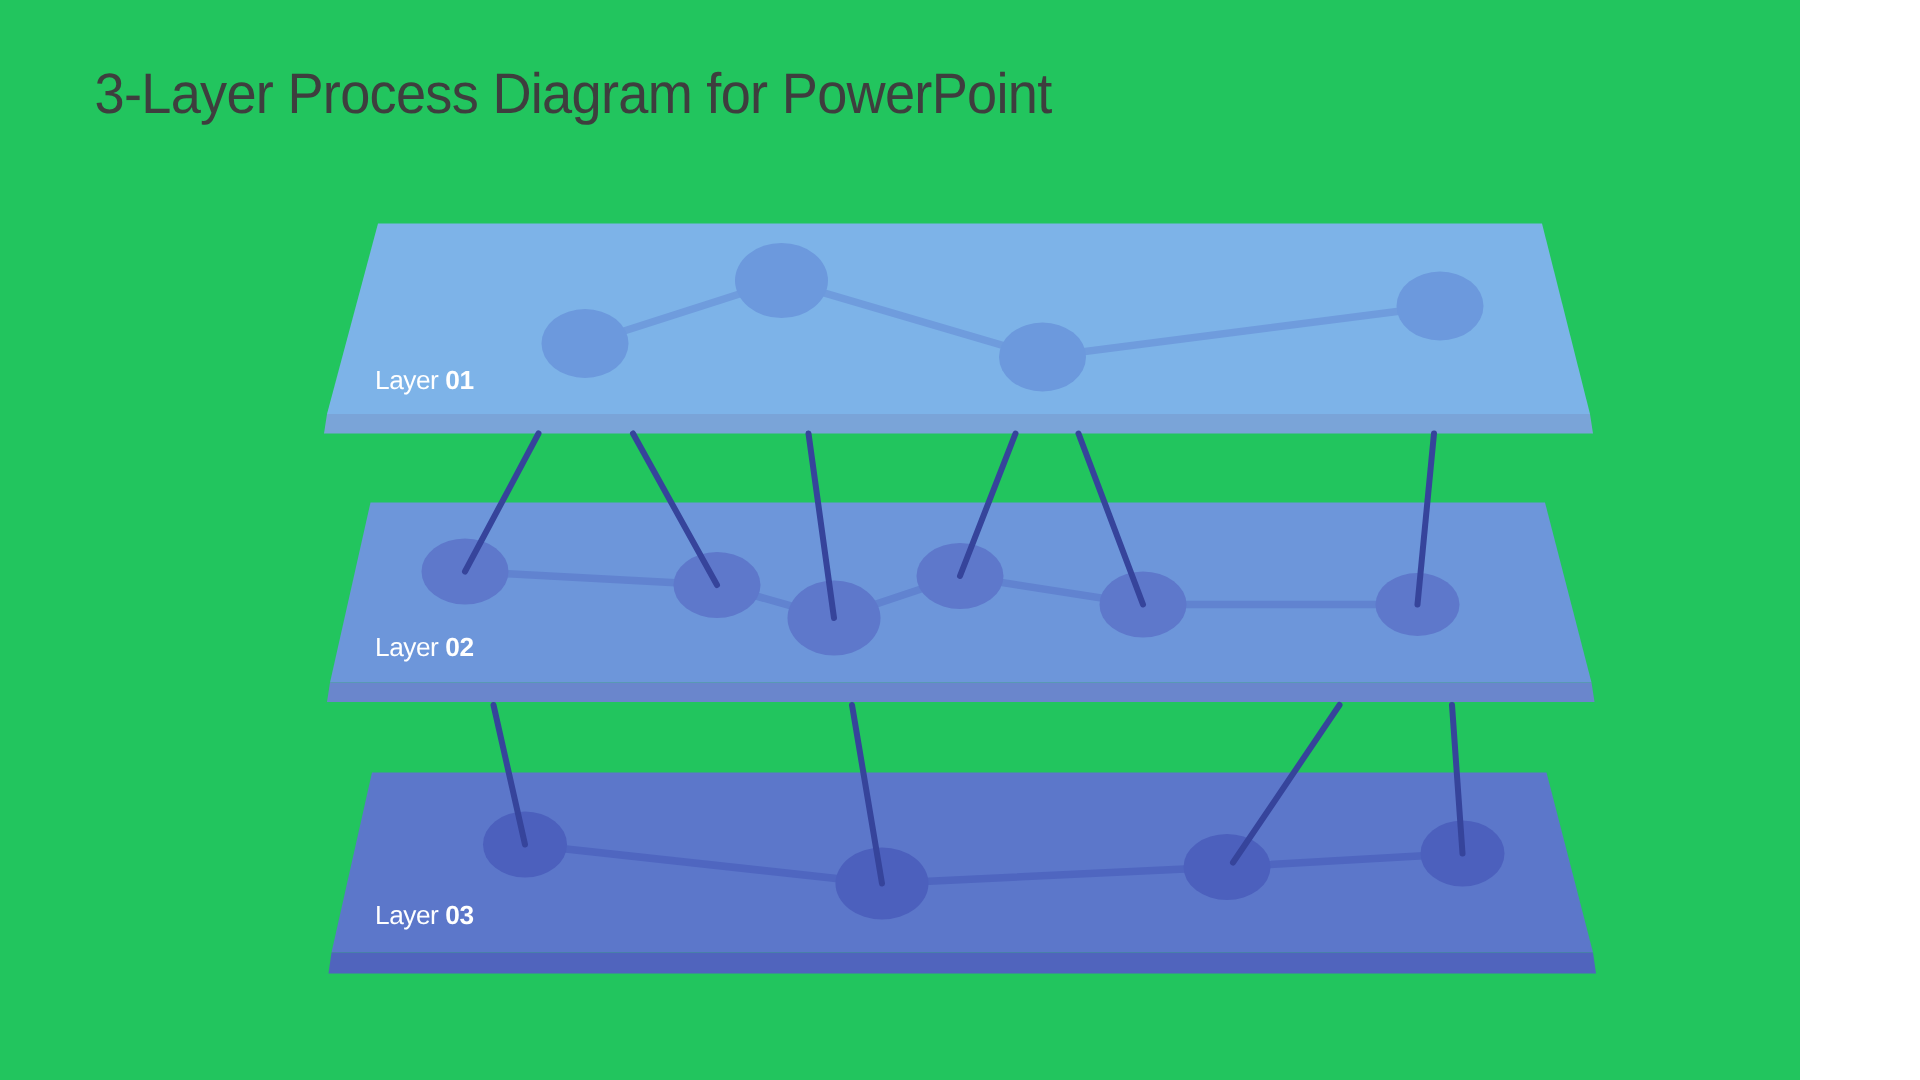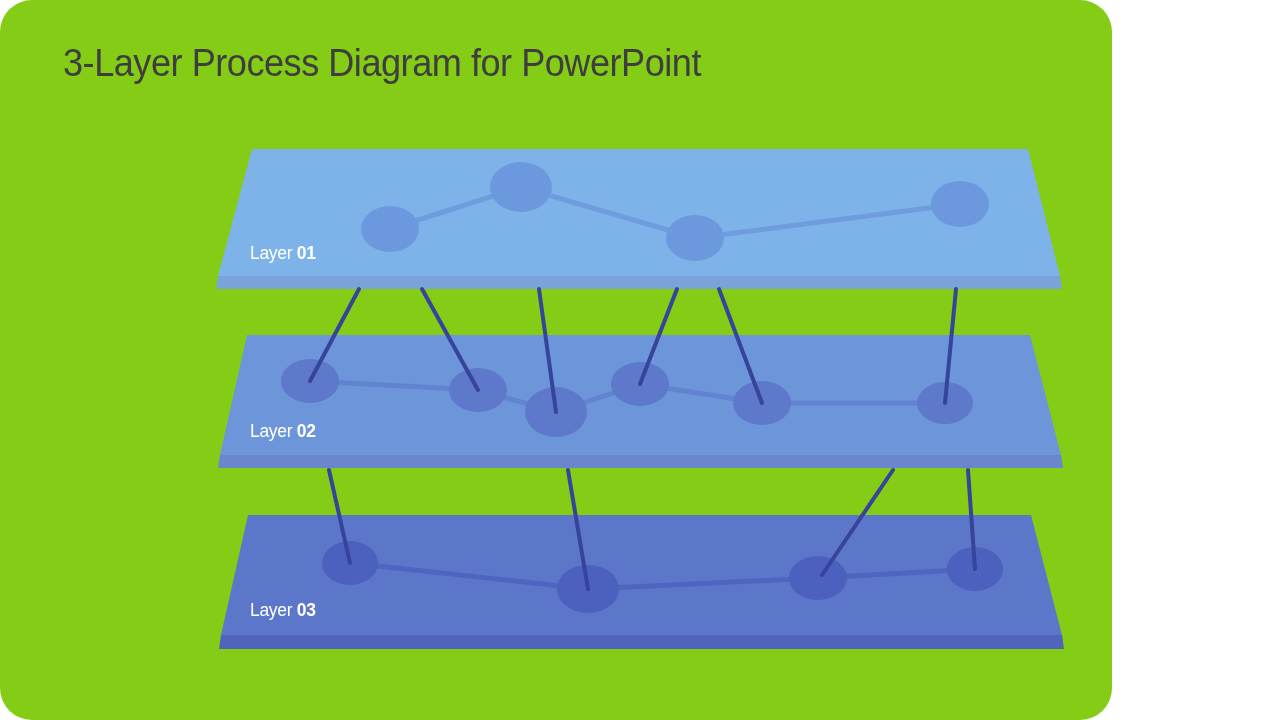--- a/index.html
+++ b/index.html
@@ -6,24 +6,23 @@
     margin: 0;
     padding: 0;
     width: 1280px;
     height: 720px;
     background: #ffffff;
     overflow: hidden;
     font-family: "Liberation Sans", sans-serif;
   }
   .slide {
     position: relative;
-    width: 1112px;
+    width: 1200px;
     height: 720px;
-    background: #84cc16;
-    border-radius: 32px;
+    background: #22c55e;
   }
   .slide-title {
     position: absolute;
     left: 63px;
     top: 42px;
     margin: 0;
     font-size: 38px;
     font-weight: 400;
     color: #3e3e3e;
     letter-spacing: -0.5px;

